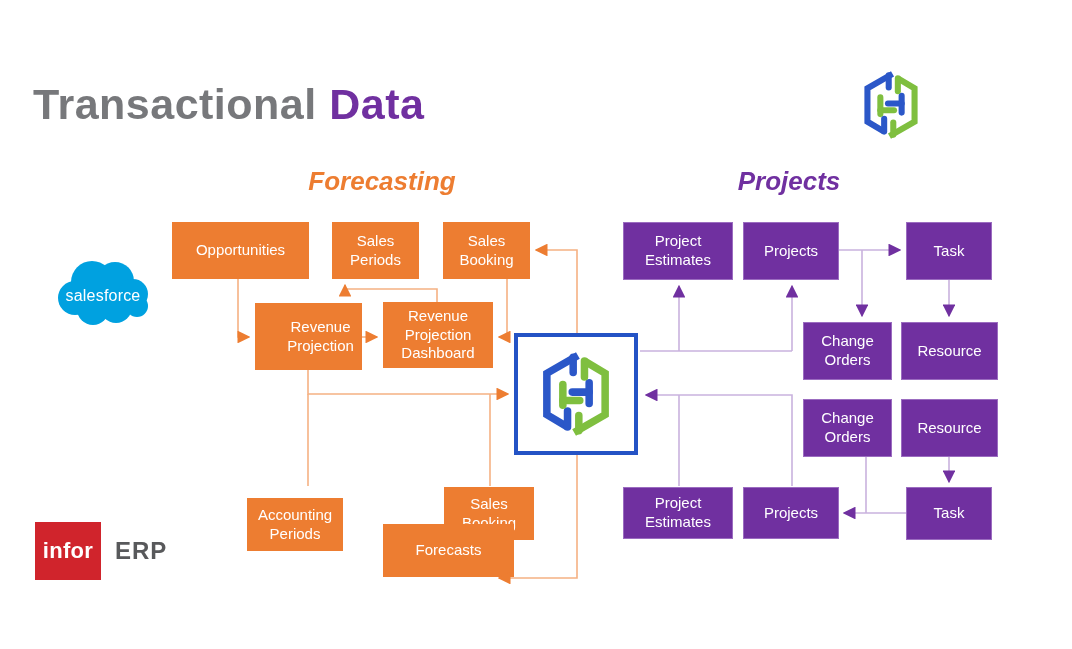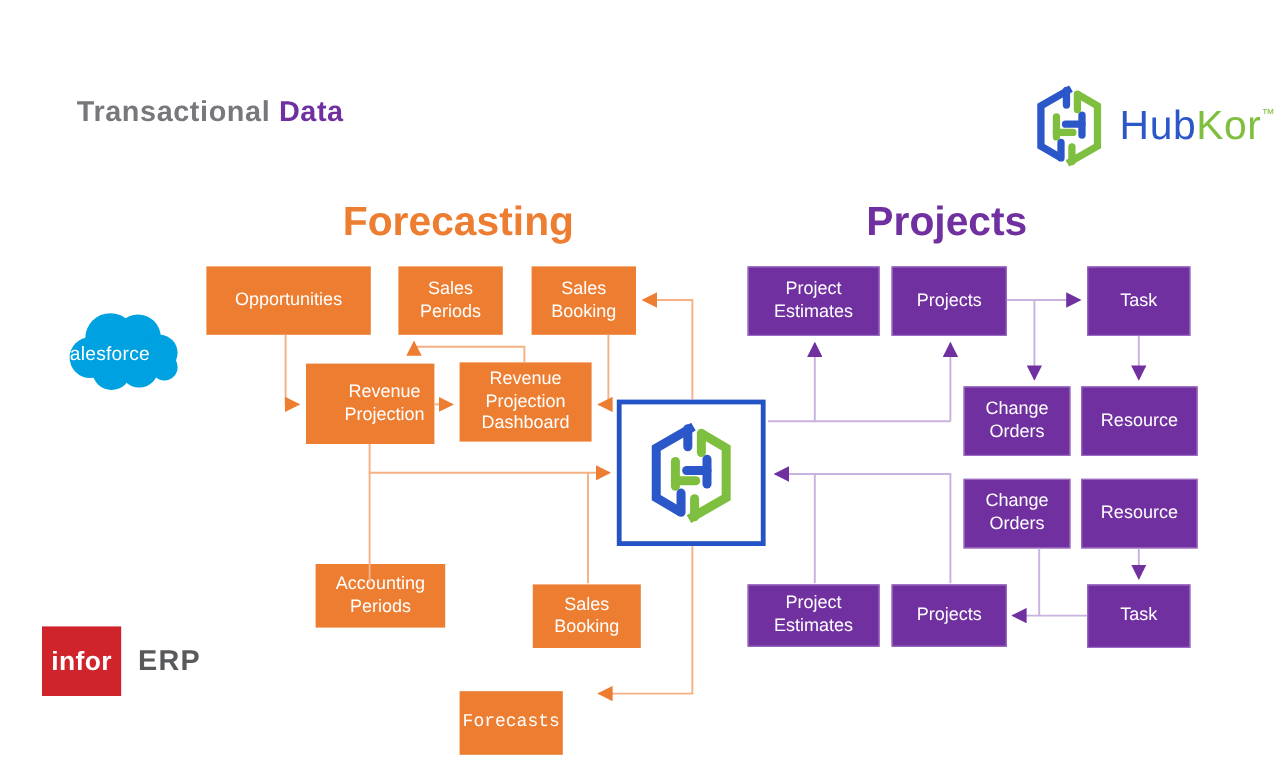--- a/index.html
+++ b/index.html
@@ -1,44 +1,44 @@
 <!DOCTYPE html>
 <html><head>
 <meta charset="utf-8">
 <style>
   html,body{margin:0;padding:0;background:#ffffff;}
   #stage{
     position:relative;width:1072px;height:649px;background:#ffffff;overflow:hidden;
     font-family:"Liberation Sans",sans-serif;
   }
   
-  #title{position:absolute;left:33px;top:80px;font-size:24px;font-weight:600;letter-spacing:.5px;margin-left:31px;}
+  #title{position:absolute;left:33px;top:80px;font-size:43px;font-weight:600;letter-spacing:.5px;}
   #title .t1{color:#77787b;}
   #title .t2{color:#7030a0;}
   
-  .section-heading{position:absolute;font-size:34px;font-weight:bold;transform:translateX(-50%);white-space:nowrap;}
+  .section-heading{position:absolute;font-size:26px;font-weight:bold;transform:translateX(-50%);white-space:nowrap;font-style:italic;}
   #heading-forecasting{left:382px;top:166px;color:#ed7d31;}
   #heading-projects{left:789px;top:166px;color:#7030a0;}
   
   .node{
     position:absolute;display:flex;align-items:center;justify-content:center;
     text-align:center;color:#ffffff;font-size:15px;line-height:1.25;
     padding:4px 6px;box-sizing:border-box;
   }
   .orange{background:#ed7d31;}
   .purple{background:#7030a0;border:1px solid #9b6cc0;}
   
   #n-opportunities{left:172px;top:222px;width:137px;height:57px;}
   #n-sales-period{left:332px;top:222px;width:87px;height:57px;}
   #n-sales-booking-top{left:443px;top:222px;width:87px;height:57px;}
   #n-revenue-projection{left:255px;top:303px;width:107px;height:67px;padding-left:30px;}
   #n-rp-dashboard{left:383px;top:302px;width:110px;height:66px;}
-  #n-accounting-periods{left:247px;top:470px;width:108px;height:53px;margin-left:16px;}
+  #n-accounting-periods{left:247px;top:498px;width:96px;height:53px;}
   #n-sales-booking-bottom{left:444px;top:487px;width:90px;height:53px;}
-  #n-forecasts{left:383px;top:576px;width:86px;height:53px;font-family:Liberation Mono, monospace;}
+  #n-forecasts{left:383px;top:524px;width:131px;height:53px;}
   
   #n-pe-top{left:623px;top:222px;width:110px;height:58px;}
   #n-projects-top{left:743px;top:222px;width:96px;height:58px;}
   #n-task-top{left:906px;top:222px;width:86px;height:58px;}
   #n-co-1{left:803px;top:322px;width:89px;height:58px;}
   #n-res-1{left:901px;top:322px;width:97px;height:58px;}
   #n-co-2{left:803px;top:399px;width:89px;height:58px;}
   #n-res-2{left:901px;top:399px;width:97px;height:58px;}
   #n-pe-bottom{left:623px;top:487px;width:110px;height:52px;}
   #n-projects-bottom{left:743px;top:487px;width:96px;height:52px;}
@@ -55,21 +55,21 @@
   .wire-p{fill:none;stroke:#c9b2de;stroke-width:1.6;}
   
   #brand{position:absolute;left:853px;top:66px;display:flex;align-items:center;}
   #brand-text{font-size:34px;letter-spacing:.5px;margin-left:4px;white-space:nowrap;}
   #brand-text .b1{color:#2b57c8;}
   #brand-text .b2{color:#7fbf3f;}
   #brand-text .tm{color:#7fbf3f;font-size:11px;vertical-align:18px;letter-spacing:0;}
   
   #salesforce{position:absolute;left:50px;top:251px;width:106px;height:78px;}
   #salesforce-word{
-    position:absolute;left:0;top:36px;width:100%;
+    position:absolute;left:0;top:36px;width:100%;text-align:center;
     color:#ffffff;font-size:16px;letter-spacing:.2px;
   }
   
   #infor{position:absolute;left:35px;top:522px;display:flex;align-items:center;text-align:right;}
   #infor-badge{
     width:66px;height:58px;background:#d0242c;color:#ffffff;display:flex;
     align-items:center;justify-content:center;font-size:22px;font-weight:bold;letter-spacing:.3px;
   }
   #erp-label{margin-left:14px;color:#58595b;font-size:24px;font-weight:bold;letter-spacing:1px;}
   .hubkor-svg{display:block;}
@@ -170,23 +170,20 @@
         <line x1="64" y1="38" x2="64" y2="60" stroke-linecap="round"></line>
       </g>
       <g fill="none" stroke="#7fbf3f" stroke-width="8">
         <polyline points="48,91 81,72 81,28 59,15" stroke-linejoin="miter"></polyline>
         <line x1="53" y1="89" x2="53" y2="73" stroke-linecap="round"></line>
         <line x1="59" y1="15" x2="59" y2="32" stroke-linecap="round"></line>
         <line x1="36" y1="57" x2="54" y2="57" stroke-linecap="round"></line>
         <line x1="36" y1="40" x2="36" y2="62" stroke-linecap="round"></line>
       </g>
     </svg>
-    <div id="brand-text">
-      <span class="b1">Hub</span><span class="b2">Kor</span><span class="tm">™</span>
-    </div>
   </div>
 
   <div id="salesforce">
     <svg width="106" height="78" viewBox="0 0 106 78">
       <g fill="#00a1e0">
         <circle cx="25" cy="47" r="17"></circle>
         <circle cx="42" cy="31" r="21"></circle>
         <circle cx="65" cy="30" r="19"></circle>
         <circle cx="83" cy="43" r="15"></circle>
         <circle cx="87" cy="55" r="11"></circle>

